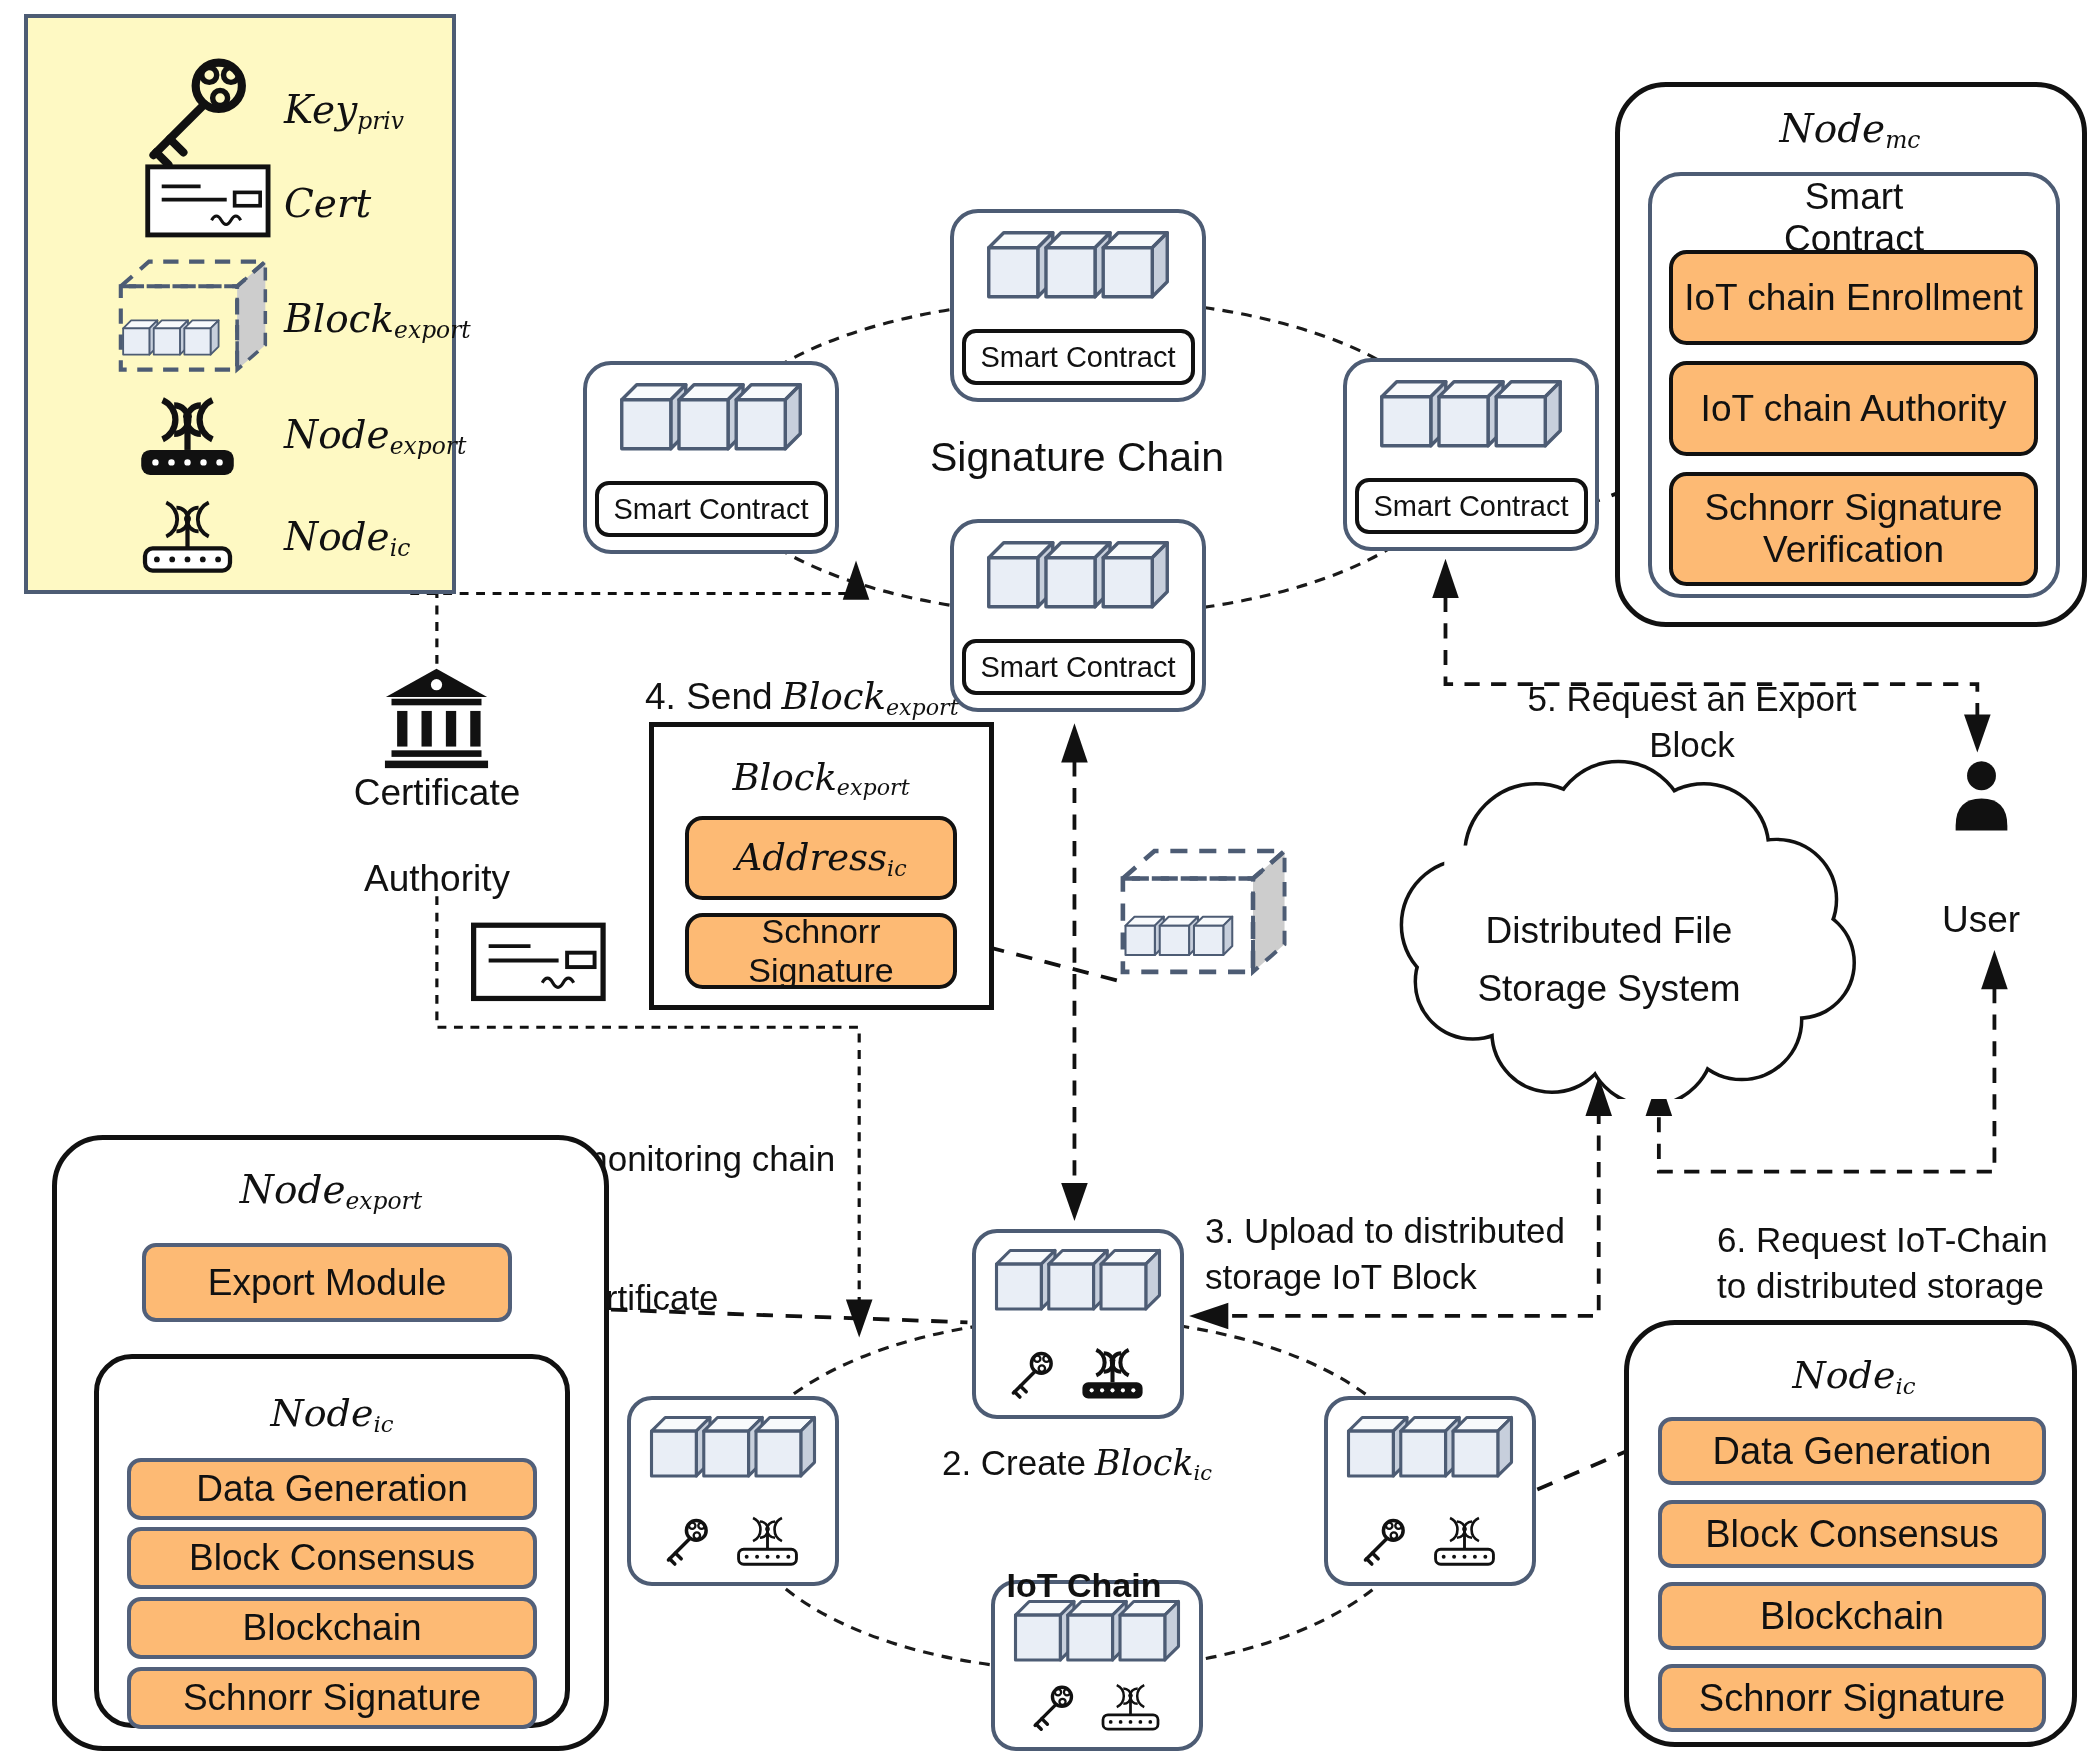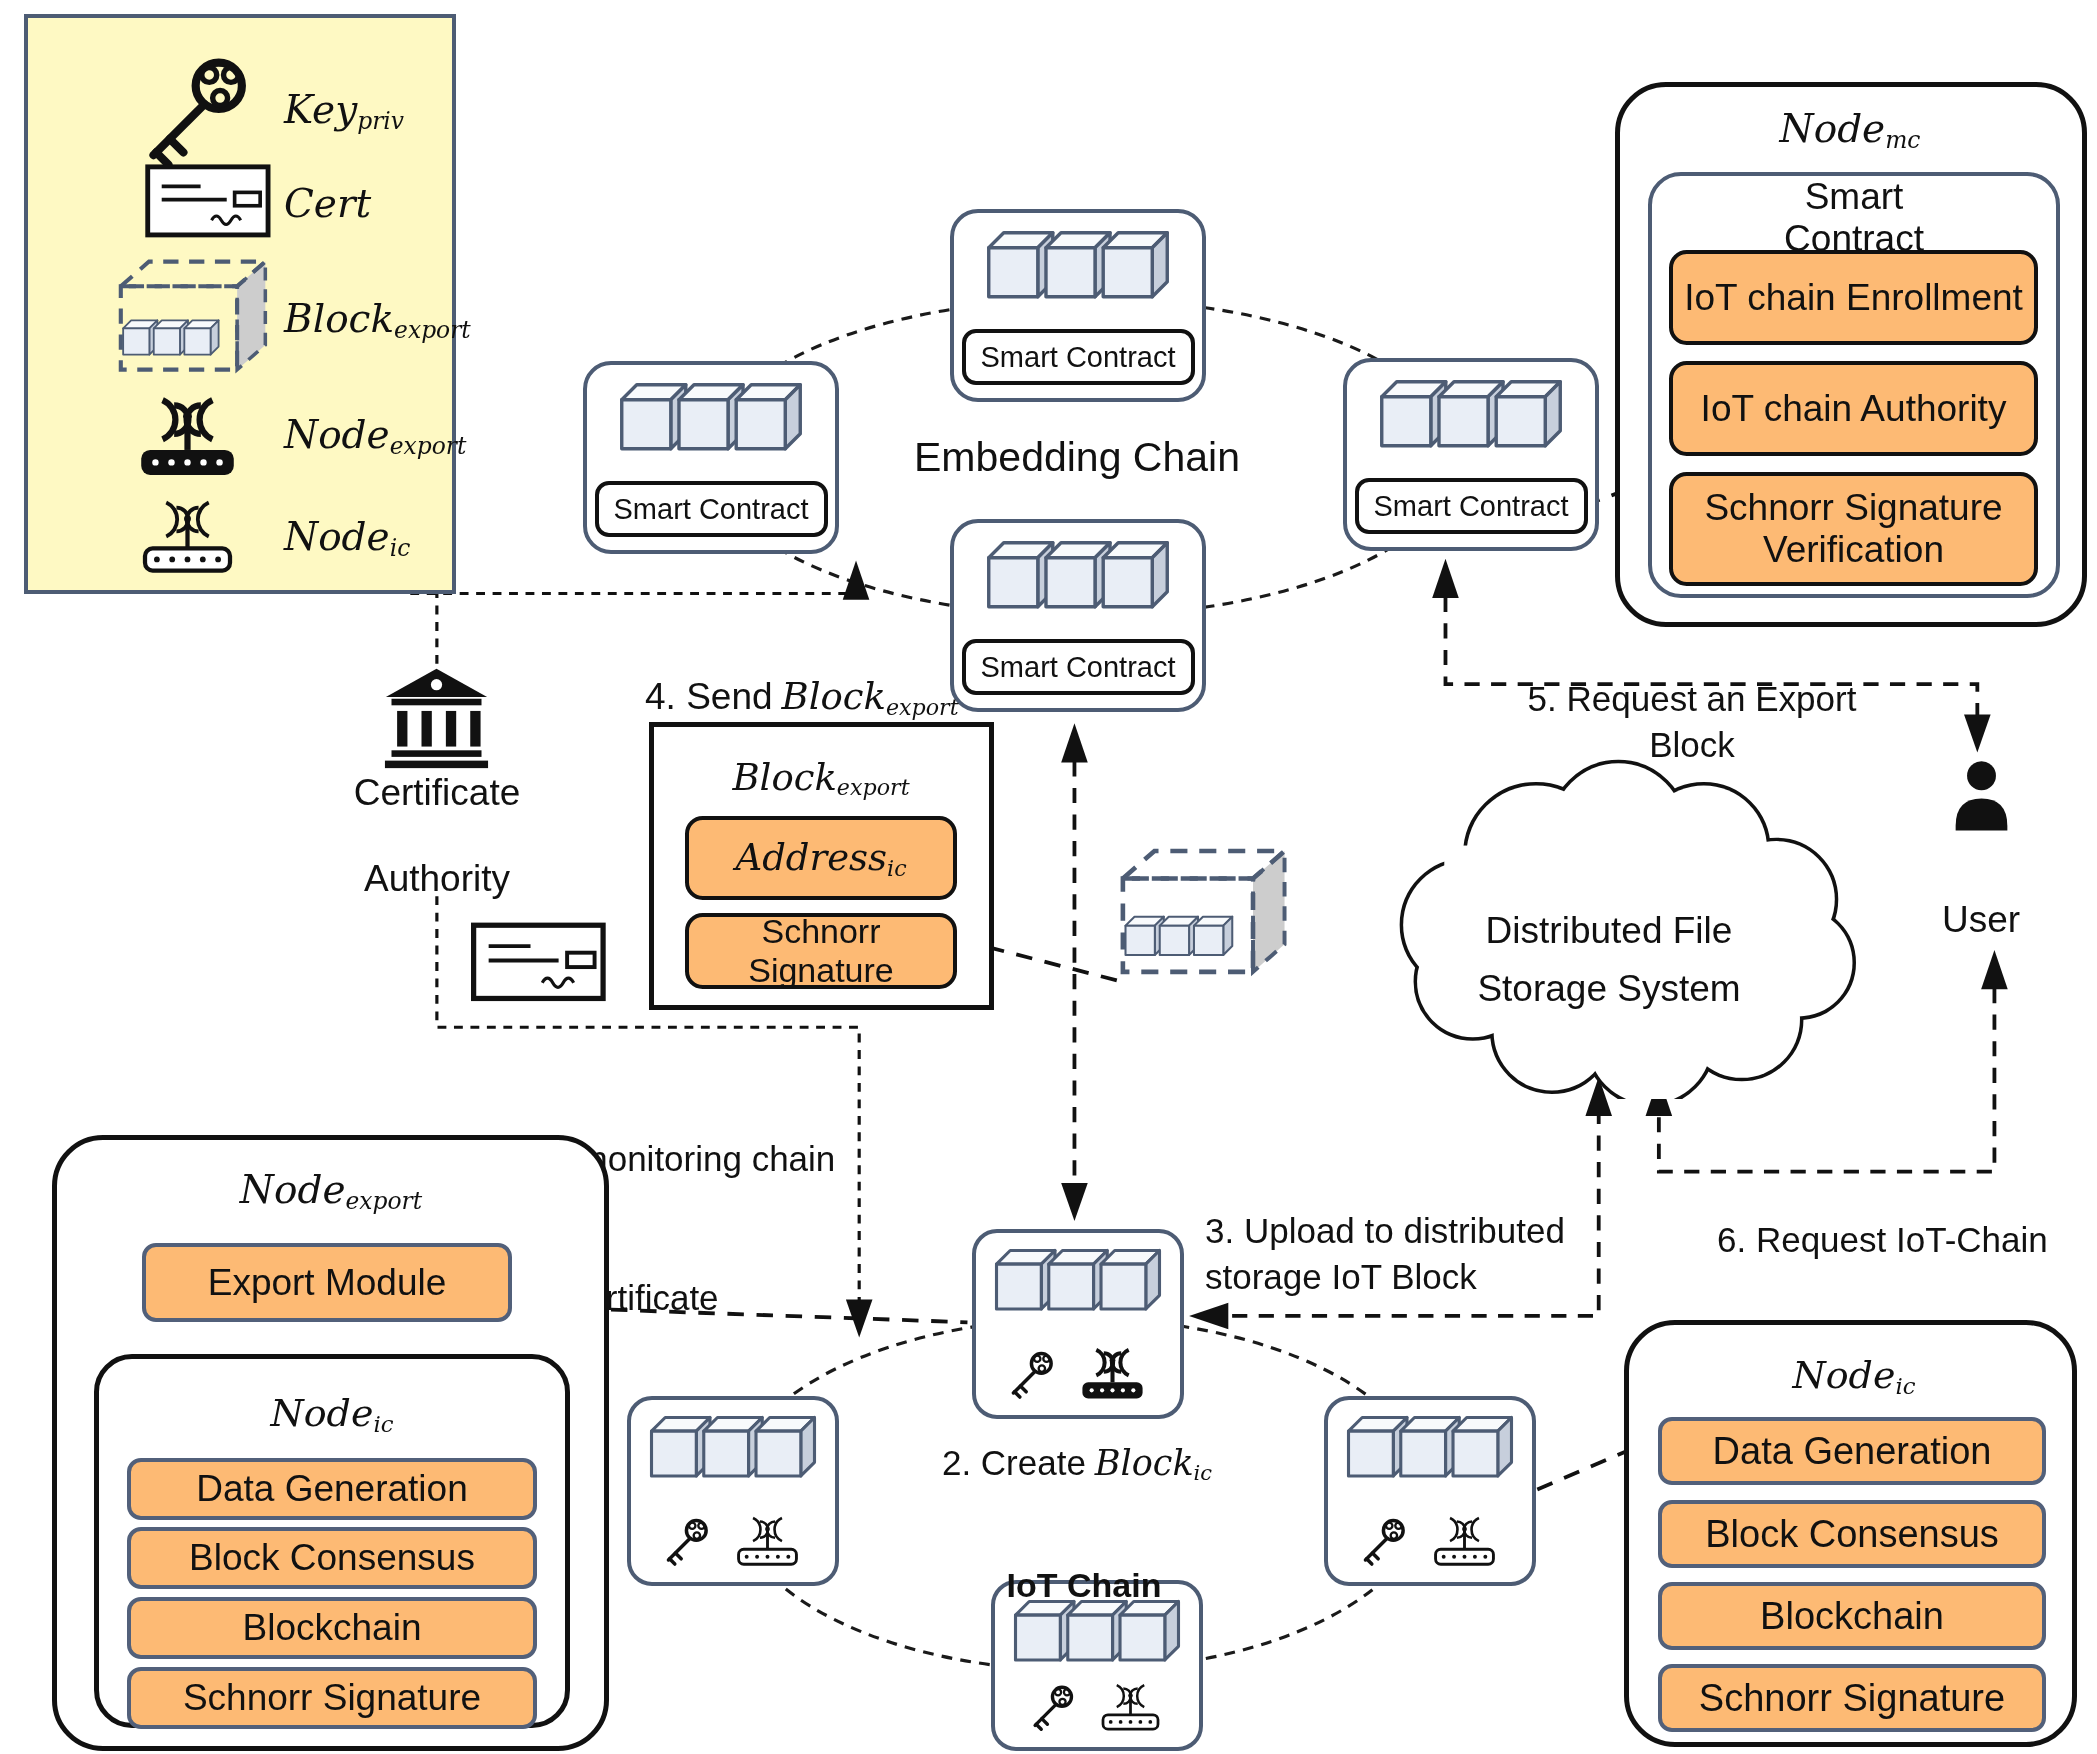--- a/index.html
+++ b/index.html
@@ -209,21 +209,21 @@
       </svg>
     <div class="scbox"><span>Smart Contract</span></div>
   </div>
   <div class="scnode" style="left:1343px;top:358px">
     <svg width="184" viewBox="-4 -4 270 102">
         <use href="#blocks3"></use>
       </svg>
     <div class="scbox"><span>Smart Contract</span></div>
   </div>
   <div class="lbl center" style="left:1077px;top:457px;font-size:41px">
-    <span>Embedding Chain</span>
+    <span>Signature Chain</span>
   </div>
 
   <div class="outer-black" style="left:1615px;top:82px;width:472px;height:545px"></div>
   <div class="titlebar math" style="left:1850px;top:130px">
     <span>Node</span><span class="msub">mc</span>
   </div>
   <div class="inner-slate" style="left:1648px;top:172px;width:412px;height:426px"></div>
   <div class="titlebar" style="left:1854px;top:218px;font-size:37px">
     <span>Smart Contract</span>
   </div>
@@ -270,20 +270,21 @@
   </div>
   <div class="lbl center" style="left:1692px;top:722px">
     <span>5. Request an Export Block</span>
   </div>
   <div class="lbl" style="left:1205px;top:1208px">
     <div>3. Upload to distributed</div>
     <div>storage IoT Block</div>
   </div>
   <div class="lbl" style="left:1717px;top:1217px">
     <div>6. Request IoT-Chain</div>
+    <div>to distributed storage</div>
   </div>
 
   <svg class="abs" style="left:1362px;top:744px" width="500" height="355" viewBox="0 0 790 560">
     <g fill="#fff" stroke="#111" stroke-width="11">
       <circle cx="165" cy="285" r="100"></circle>
         <circle cx="275" cy="175" r="110"></circle>
         <circle cx="405" cy="135" r="105"></circle>
       <circle cx="540" cy="165" r="100"></circle>
         <circle cx="655" cy="245" r="92"></circle>
         <circle cx="690" cy="345" r="85"></circle>

